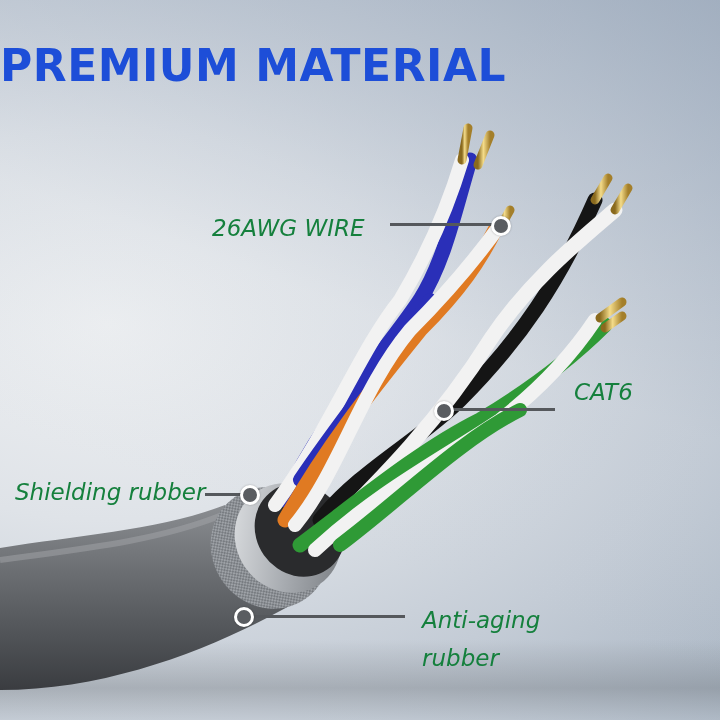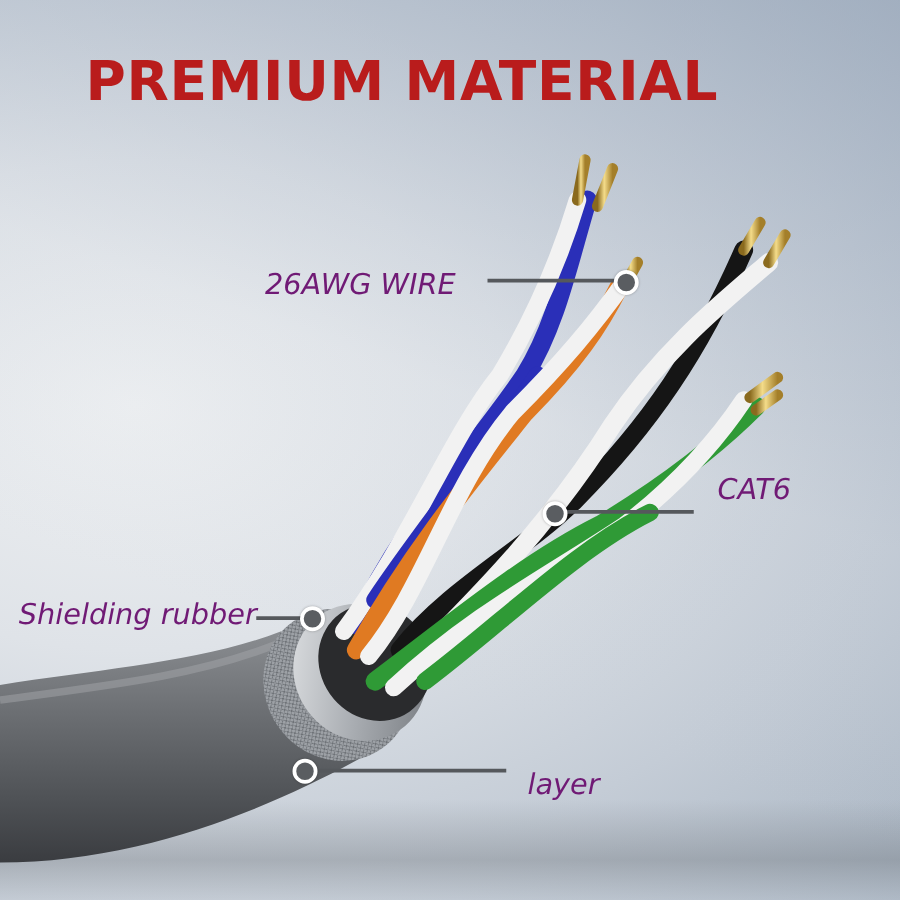--- a/index.html
+++ b/index.html
@@ -10,28 +10,28 @@
   }
   .bg-top {
     position: absolute; left: 0; top: 0; width: 720px; height: 720px;
     background: linear-gradient(200deg, rgba(150,165,185,0.55) 0%, rgba(200,208,218,0.15) 45%, rgba(235,237,240,0) 70%);
   }
   .floor-shadow {
     position: absolute; left: 0; top: 640px; width: 720px; height: 80px;
     background: linear-gradient(180deg, rgba(120,125,130,0) 0%, rgba(110,115,120,0.35) 60%, rgba(200,205,210,0.2) 100%);
   }
   .title {
-    position: absolute; left: 0; width: 643px; top: 40px; text-align: center;
+    position: absolute; left: 0; width: 643px; top: 40px; text-align: left;
     font-family: "DejaVu Sans", sans-serif; font-weight: bold; font-size: 44px;
-    letter-spacing: 0.5px; color: #b91c1c;
+    letter-spacing: 0.5px; color: #1d4ed8;
   }
   .illustration { position: absolute; left: 0; top: 0; width: 720px; height: 720px; }
   .label {
     position: absolute; font-family: "DejaVu Sans", sans-serif; font-style: italic;
-    color: #701a75; font-size: 23px; line-height: 30px; white-space: nowrap;
+    color: #15803d; font-size: 23px; line-height: 30px; white-space: nowrap;
   }
   .leader { position: absolute; height: 3px; background: #55585c; }
   .marker {
     position: absolute; width: 14px; height: 14px; border-radius: 50%;
     background: #5a5d61; border: 3px solid #ffffff; box-shadow: 0 0 2px rgba(0,0,0,0.3);
   }
 </style>
 </head>
 <body>
 
@@ -109,16 +109,17 @@
 
 <div class="label" style="left:574px; top:377px;">CAT6</div>
 <div class="leader" style="left:445px; top:408px; width:110px;"></div>
 <div class="marker" style="left:434px; top:401px;"></div>
 
 <div class="label" style="left:15px; top:477px;">Shielding rubber</div>
 <div class="leader" style="left:205px; top:493px; width:45px;"></div>
 <div class="marker" style="left:240px; top:485px;"></div>
 
 <div class="label" style="left:422px; top:605px;">
-  <div style="margin-top:8px;">layer</div>
+  <div>Anti-aging</div>
+  <div style="margin-top:8px;">rubber</div>
 </div>
 <div class="leader" style="left:250px; top:615px; width:155px;"></div>
 <div class="marker" style="left:234px; top:607px;"></div>
 
 </body></html>

